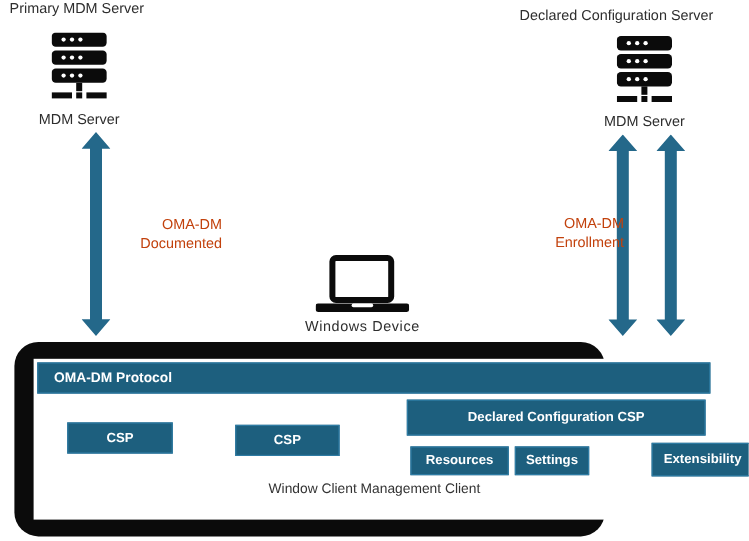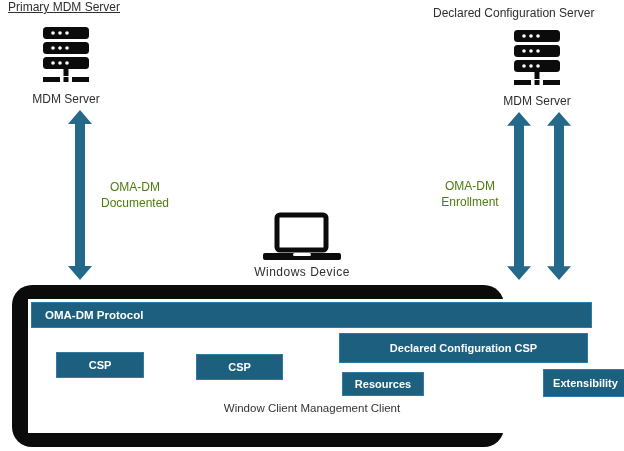--- a/index.html
+++ b/index.html
@@ -10,38 +10,38 @@
     --text:#333333;
   }
   html,body{margin:0;padding:0;background:#ffffff;}
   body{font-family:"Liberation Sans","DejaVu Sans",sans-serif;color:var(--text);}
   .stage{position:relative;width:624px;height:451px;background:#ffffff;overflow:hidden;}
   .abs{position:absolute;}
   .lbl{font-size:12px;color:#2e2e2e;white-space:nowrap;}
   .ctr{text-align:center;}
 
   
-  .primary-title{left:8px;top:0;text-decoration:underline;}
+  .primary-title{left:8px;top:0;}
   .server-left{left:43px;top:27px;width:46px;height:57px;}
   .caption-left{left:16px;top:92px;width:100px;}
   
   .declared-title{left:433px;top:6px;}
   .server-right{left:514px;top:30px;width:46px;height:57px;}
   .caption-right{left:487px;top:94px;width:100px;}
 
   
   .arrow{width:24px;}
   .arrow-left{left:68px;top:110px;height:170px;}
   .arrow-r1{left:507px;top:112px;height:168px;}
   .arrow-r2{left:547px;top:112px;height:168px;}
   .arrow svg{display:block;width:100%;height:100%;}
   .arrow polygon{fill:var(--teal-arrow);}
 
   
-  .link-label{font-size:12px;line-height:16px;color:#4d7c0f;text-align:center;}
+  .link-label{font-size:12px;line-height:16px;color:#c2410c;text-align:right;}
   .link-left{left:85px;top:179px;width:100px;}
   .link-right{left:420px;top:178px;width:100px;}
 
   
   .laptop{left:263px;top:212px;width:78px;height:49px;}
   .device-caption{left:242px;top:265px;width:120px;letter-spacing:.5px;}
 
   
   .stack-outer{left:12px;top:285px;width:492px;height:162px;background:var(--ink);border-radius:20px;}
   .stack-inner{left:16px;top:14px;width:568px;height:134px;background:#ffffff;}
@@ -151,18 +151,19 @@
     <div>Enrollment</div>
   </div>
 
   <div class="abs stack-outer">
     <div class="abs stack-inner">
       <div class="tealbox protocol-bar">OMA-DM Protocol</div>
       <div class="tealbox csp1">CSP</div>
       <div class="tealbox csp2">CSP</div>
       <div class="tealbox declcsp">Declared Configuration CSP</div>
       <div class="tealbox res">Resources</div>
+      <div class="tealbox set">Settings</div>
       <div class="tealbox ext">Extensibility</div>
       <div class="abs ctr stack-caption">Window Client Management Client</div>
     </div>
   </div>
 
 </div>
 
 </body></html>

